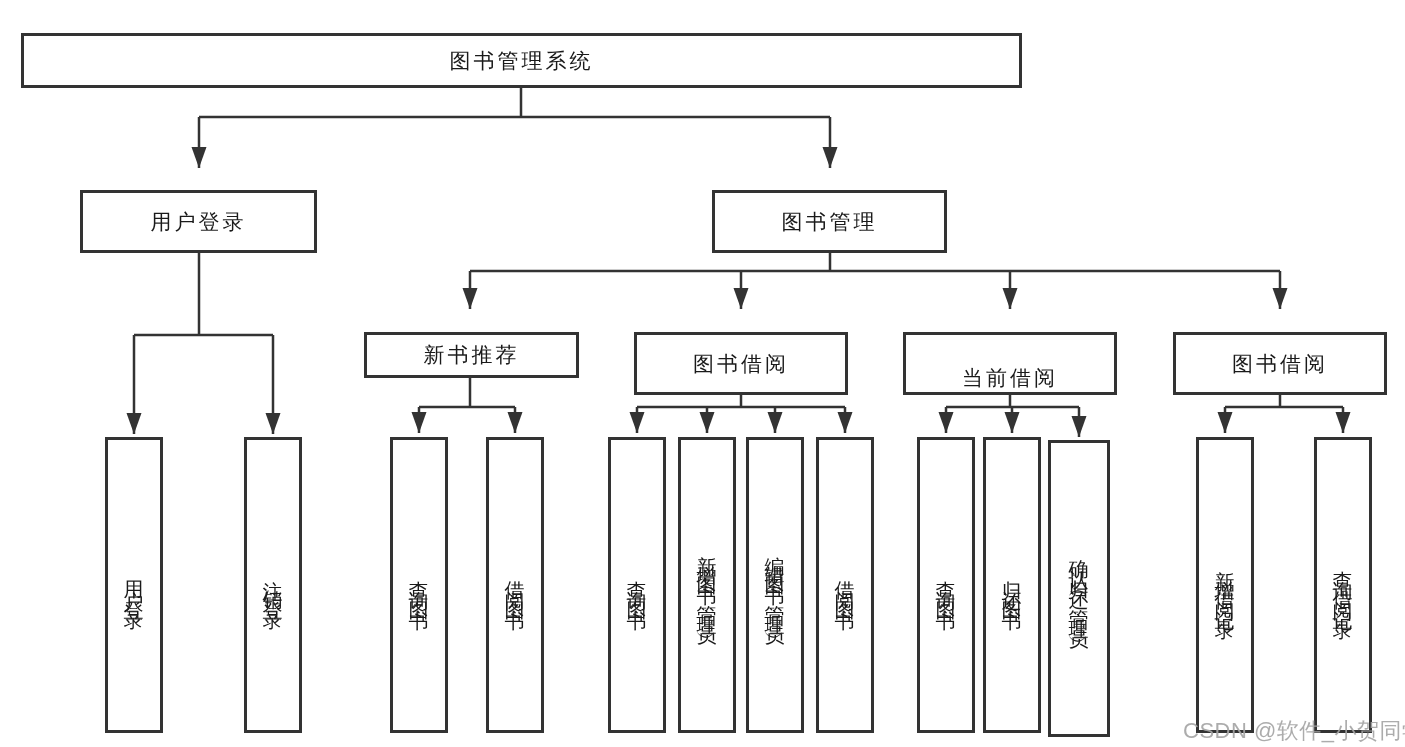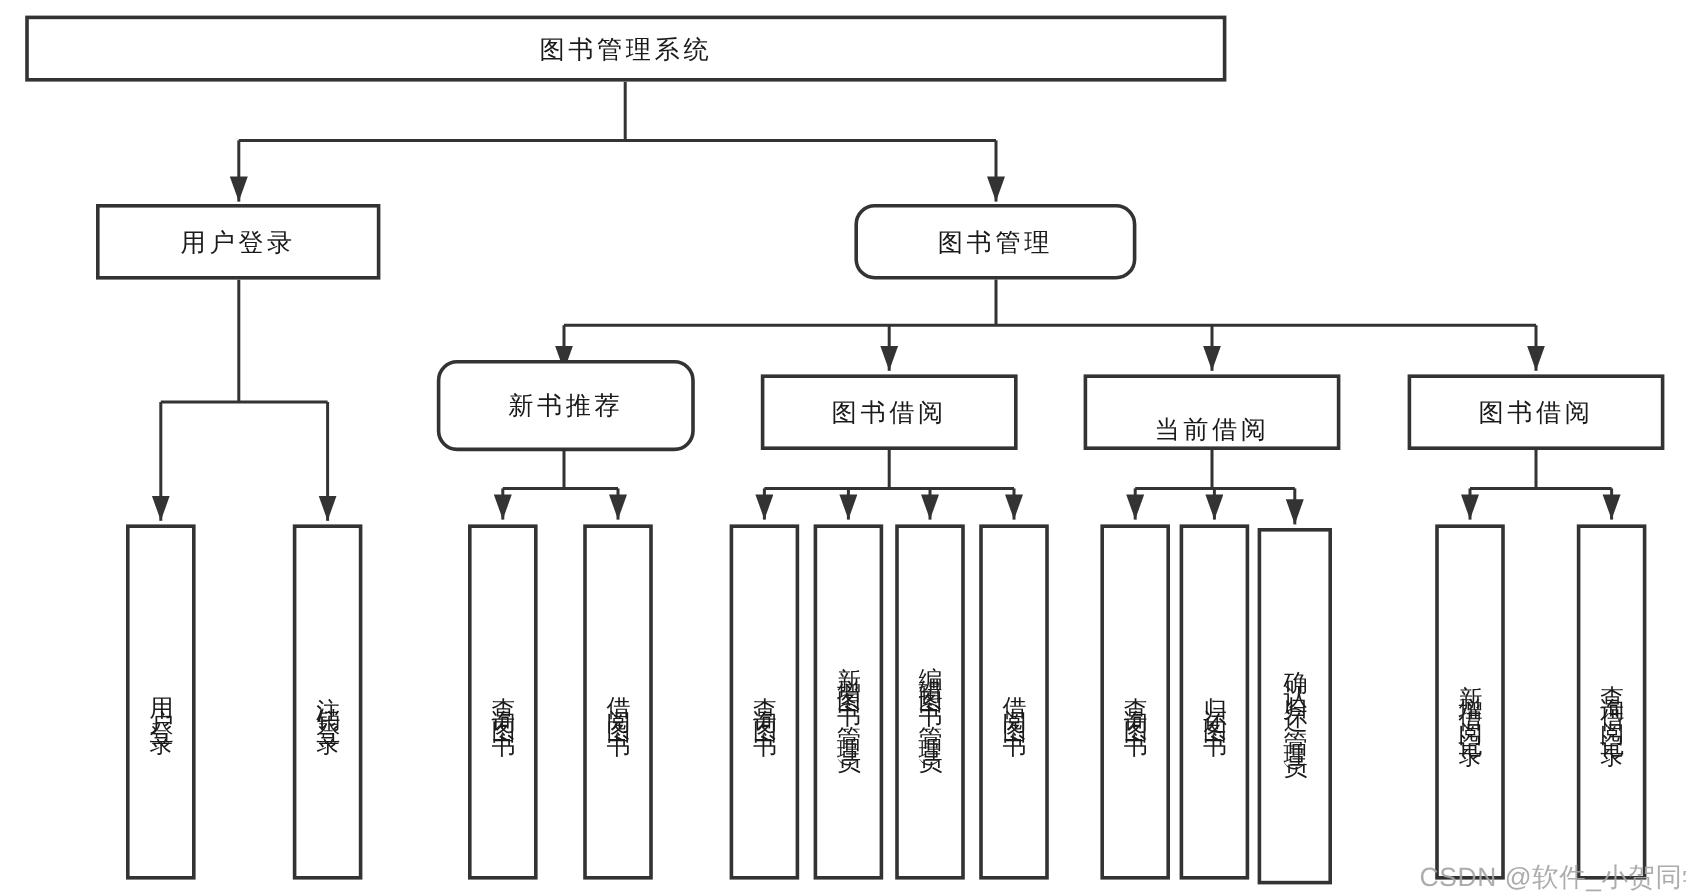--- a/index.html
+++ b/index.html
@@ -18,20 +18,21 @@
     border: 3px solid #333333;
     background: #ffffff;
     display: flex;
     align-items: center;
     justify-content: center;
     font-size: 21px;
     letter-spacing: 3px;
     color: #1a1a1a;
     white-space: nowrap;
     z-index: 2;
+    margin-top: 20px;
   }
   .vbox {
     position: absolute;
     box-sizing: border-box;
     border: 3px solid #333333;
     background: #ffffff;
     display: flex;
     align-items: center;
     justify-content: center;
     z-index: 2;
@@ -103,25 +104,25 @@
     </g>
   </svg>
 
   <div class="hbox" style="left:21px; top:13px; width:1001px; height:55px;">
     <span>图书管理系统</span>
   </div>
 
   <div class="hbox" style="left:80px; top:170px; width:237px; height:63px;">
     <span>用户登录</span>
   </div>
-  <div class="hbox" style="left:712px; top:170px; width:235px; height:63px;border-radius:17px;">
+  <div class="hbox" style="left:712px; top:170px; width:235px; height:63px;">
     <span>图书管理</span>
   </div>
 
-  <div class="hbox" style="left:364px; top:300px; width:215px; height:76px;border-radius:17px;">
+  <div class="hbox" style="left:364px; top:312px; width:215px; height:46px;">
     <span>新书推荐</span>
   </div>
   <div class="hbox" style="left:634px; top:312px; width:214px; height:63px;">
     <span>图书借阅</span>
   </div>
   <div class="hbox" style="left:903px; top:312px; width:214px; height:63px;align-items:flex-end;">
     <span>当前借阅</span>
   </div>
   <div class="hbox" style="left:1173px; top:312px; width:214px; height:63px;">
     <span>图书借阅</span>

